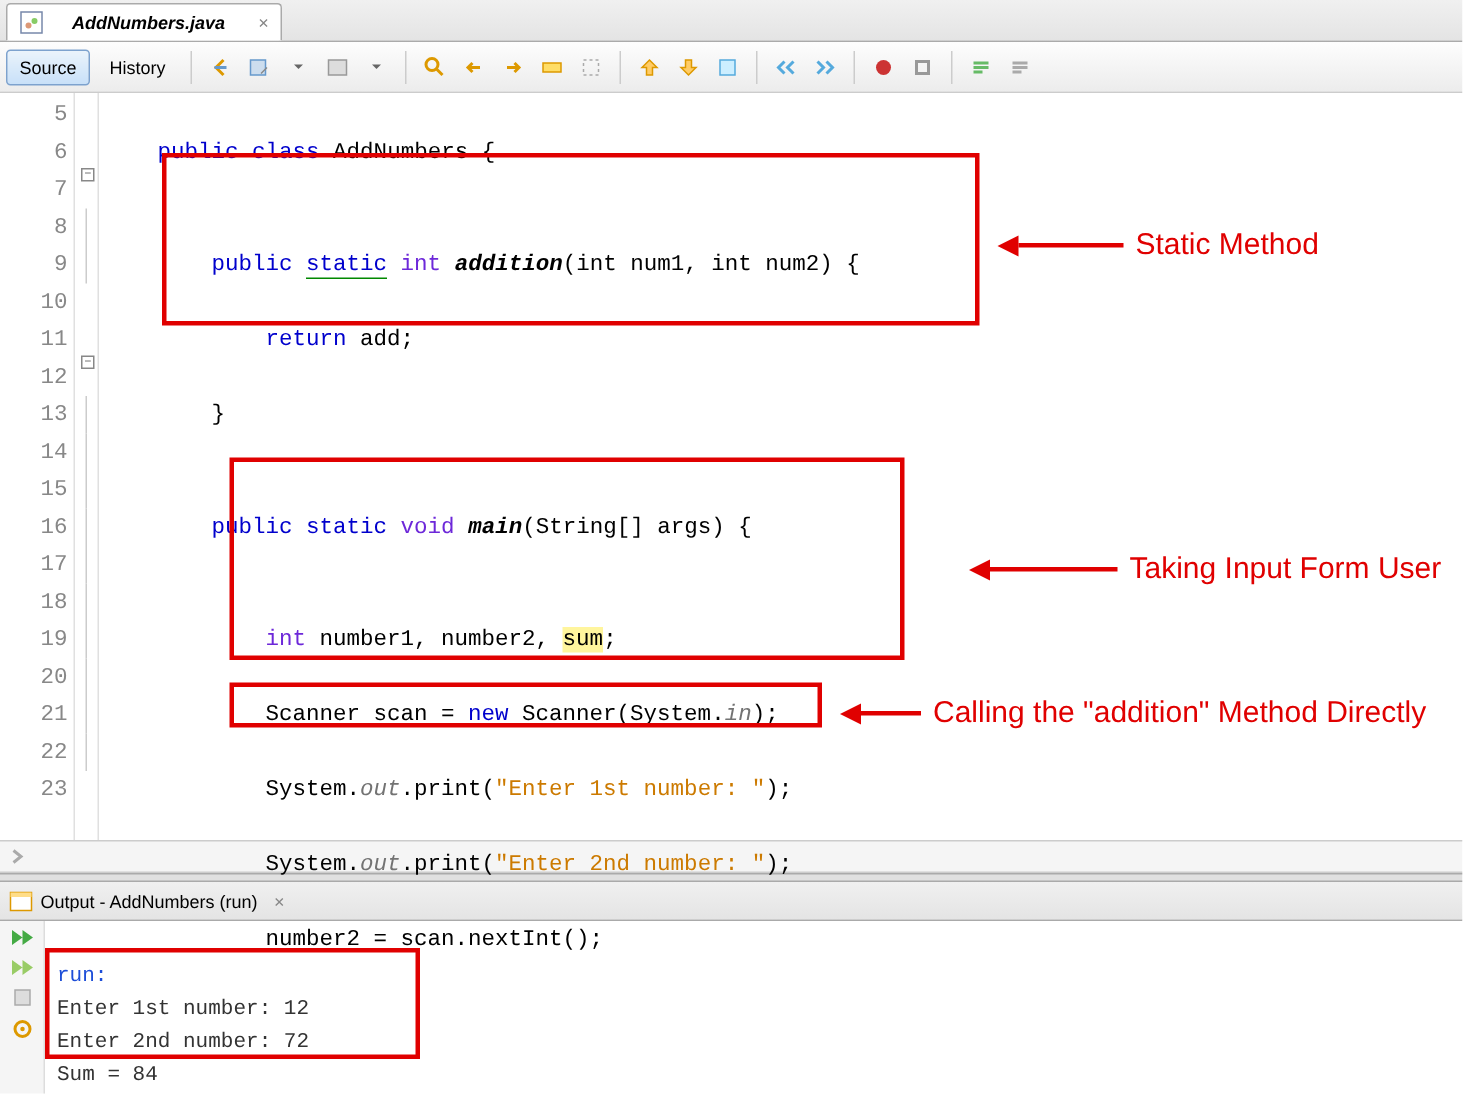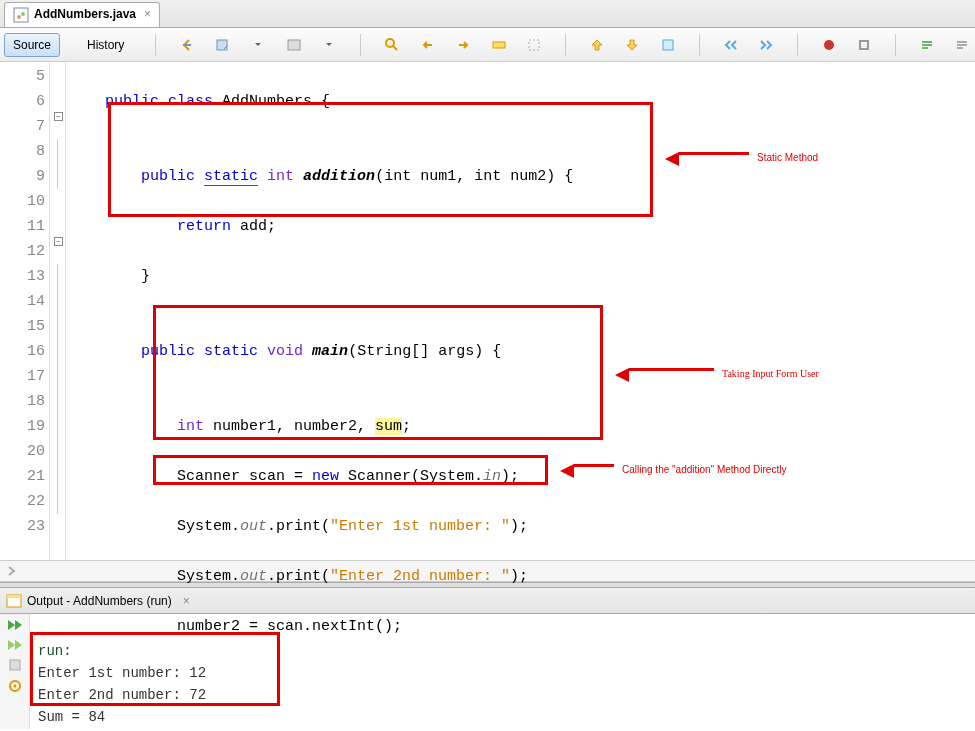--- a/index.html
+++ b/index.html
@@ -1,24 +1,24 @@
 <!DOCTYPE html>
 <html><head>
 <meta charset="utf-8">
 <style>
 * { margin:0; padding:0; box-sizing:border-box; }
 body { font-family: Tahoma, Arial, sans-serif; font-size:12px; background:#fff; width:975px; height:731px; overflow:hidden; }
 
 .tab-bar { height:28px; background:linear-gradient(#f0f0f0,#e4e4e4); border-bottom:1px solid #aaa; display:flex; align-items:flex-end; padding-left:4px; }
-.tab { background:#fff; border:1px solid #aaa; border-bottom:none; padding:4px 8px; display:flex; align-items:flex-start; gap:5px; border-radius:3px 3px 0 0; }
+.tab { background:#fff; border:1px solid #aaa; border-bottom:none; padding:4px 8px; display:flex; align-items:center; gap:19px; border-radius:3px 3px 0 0;font-style:italic; }
 .tab svg { flex-shrink:0; }
 .tab .label { font-weight:bold; }
 .tab .close { color:#888; margin-left:3px; cursor:pointer; }
 
-.toolbar { height:34px; background:linear-gradient(#fdfdfd,#ececec); border-bottom:1px solid #ccc; display:flex; align-items:center; padding:0 4px; gap:18px; }
+.toolbar { height:34px; background:linear-gradient(#fdfdfd,#ececec); border-bottom:1px solid #ccc; display:flex; align-items:center; padding:0 4px; gap:4px; }
 .btn { padding:4px 8px; border:1px solid transparent; border-radius:3px; cursor:pointer; }
 .btn.active { background:linear-gradient(#eaf3fb,#c8e0f8); border-color:#7da2ce; }
 .sep { width:1px; height:22px; background:#ccc; margin:0 4px; }
 .icon-btn { width:22px; height:22px; display:flex; align-items:center; justify-content:center; cursor:pointer; border-radius:2px; }
 
 .editor-area { display:flex; height:498px; background:#fff; position:relative; }
 .gutter { width:50px; background:#fff; border-right:1px solid #e0e0e0; text-align:right; padding:2px 4px 0 0; color:#888; font-family:"Courier New",monospace; font-size:15px; line-height:25px; }
 .fold-gutter { width:16px; background:#fff; border-right:1px solid #e0e0e0; padding-top:2px; font-family:"Courier New",monospace; font-size:15px; line-height:25px; }
 .fold-box { width:9px; height:9px; border:1px solid #888; display:inline-flex; align-items:center; justify-content:center; font-size:8px; color:#666; margin-left:2px; background:#fff; position:relative; top:-2px;}
 .fold-line { display:flex; height:25px; align-items:flex-start; justify-content:center;}
@@ -26,38 +26,38 @@
 
 .code { font-family:"Courier New",monospace; font-size:15px; line-height:25px; padding:2px 0 0 12px; white-space:pre; position:relative; flex:1;}
 .kw { color:#0000cc; }
 .ty { color:#6d28d9; }
 .str { color:#cc7a00; }
 .fld { color:#737373; font-style:italic;}
 .fn { font-style:italic; font-weight:bold; }
 .hl { background:#fff59d; }
 .ul-green { border-bottom:1px solid #008800;}
 
-.annot { position:absolute; color:#e00000; font-family:Arial; font-size:10px; font-weight:normal; display:flex; }
+.annot { position:absolute; color:#e00000; font-family:Arial; font-size:20px; font-weight:normal; display:flex; align-items:center; }
 .arrow-line { height:3px; background:#e00000; position:relative; }
 .arrow-head { width:0; height:0; border-right:14px solid #e00000; border-top:7px solid transparent; border-bottom:7px solid transparent; }
 
 .redbox { position:absolute; border:3px solid #e00000; pointer-events:none; }
 
 .breadcrumb-bar { height:22px; border-top:1px solid #ccc; border-bottom:1px solid #ccc; background:#f5f5f5; display:flex; align-items:center; padding:0 6px; color:#888; }
 
 .splitter { height:6px; background:#e0e0e0; border-top:1px solid #aaa; border-bottom:1px solid #aaa; cursor:row-resize;}
 
 .output-header { height:26px; background:linear-gradient(#f0f0f0,#e4e4e4); border-bottom:1px solid #aaa; display:flex; align-items:center; padding:0 6px; gap:5px;}
 .output-header .title { font-weight:normal; }
 .output-header .close { color:#888; cursor:pointer; }
 
 .output-area { display:flex; height:115px; position:relative;}
 .output-toolbar { width:30px; background:#f5f5f5; border-right:1px solid #ddd; display:flex; flex-direction:column; align-items:center; padding-top:4px; gap:6px;}
 .output-text { flex:1; font-family:"Courier New",monospace; font-size:14px; line-height:22px; padding:4px 8px; white-space:pre; color:#333; position:relative;}
-.out-gray { color:#14532d;}
+.out-gray { color:#1d4ed8;}
 </style>
 </head>
 <body>
 
 <div class="tab-bar">
   <div class="tab">
     <svg width="16" height="16">
         <rect x="1" y="1" width="14" height="14" fill="#fff" stroke="#78a"></rect>
         <circle cx="6" cy="10" r="2" fill="#d97"></circle>
         <circle cx="10" cy="7" r="2" fill="#8c6"></circle>
@@ -270,21 +270,21 @@
     <div class="redbox" style="left:42px; top:40px; width:545px; height:115px;"></div>
     <div class="redbox" style="left:87px; top:243px; width:450px; height:135px;"></div>
     <div class="redbox" style="left:87px; top:393px; width:395px; height:30px;"></div>
   </div>
 
   <div class="annot" style="top:90px; left:665px;">
     <div class="arrow-head"></div>
       <div class="arrow-line" style="width:70px;"></div>
     <span style="margin-left:8px;">Static Method</span>
   </div>
-  <div class="annot" style="top:306px; left:615px;font-family:Liberation Serif, serif;">
+  <div class="annot" style="top:306px; left:646px;">
     <div class="arrow-head"></div>
       <div class="arrow-line" style="width:85px;"></div>
     <span style="margin-left:8px;">Taking Input Form User</span>
   </div>
   <div class="annot" style="top:402px; left:560px;">
     <div class="arrow-head"></div>
       <div class="arrow-line" style="width:40px;"></div>
     <span style="margin-left:8px;">Calling the "addition" Method Directly</span>
   </div>
 </div>

